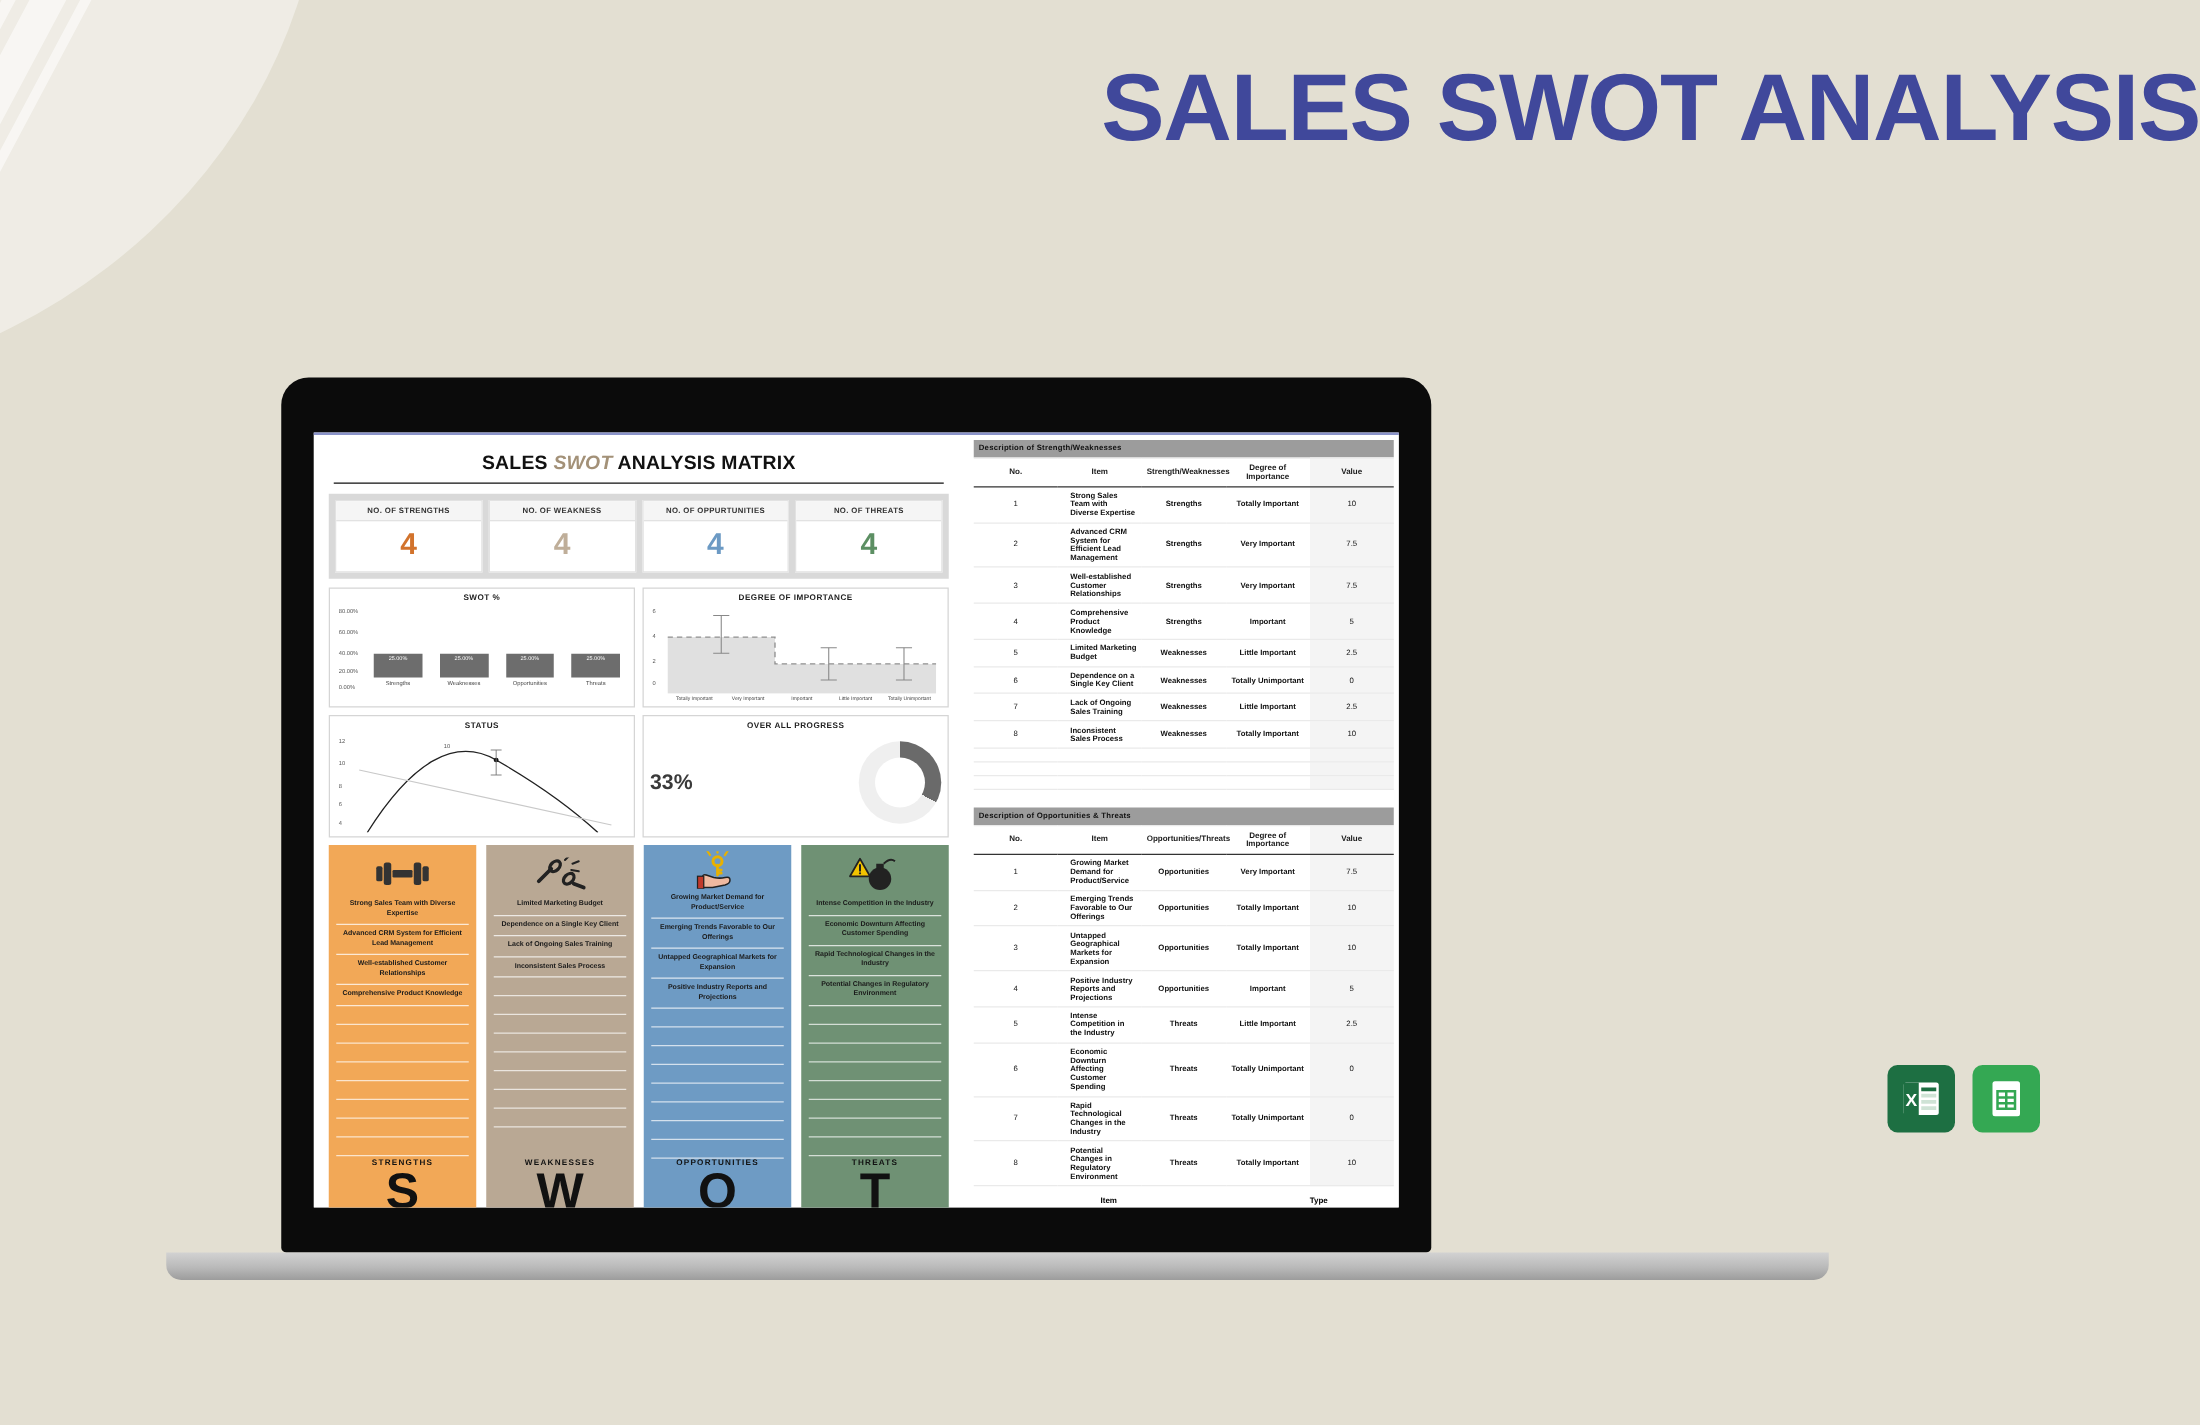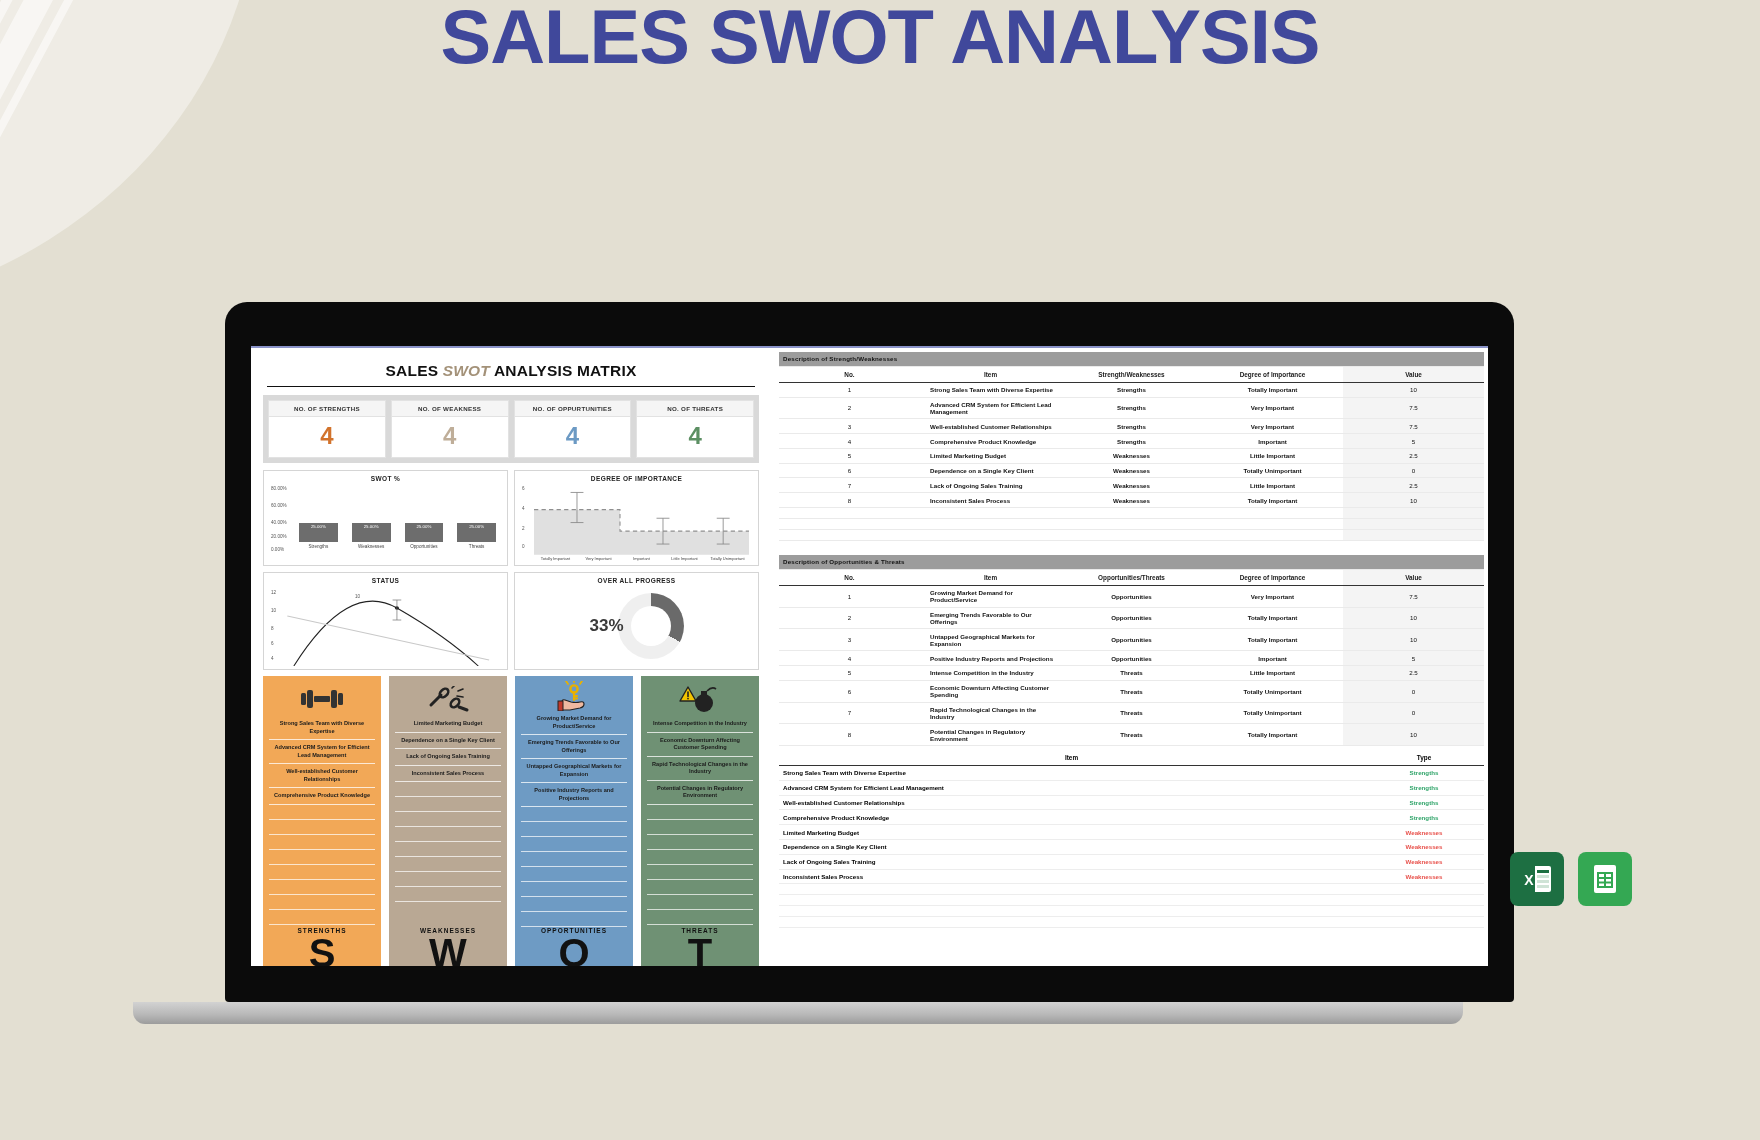--- a/index.html
+++ b/index.html
@@ -34,40 +34,40 @@
     border-radius: 50%;
     border-left-color: transparent;
     border-top-color: transparent;
   }
   .a1 { right: -330px; bottom: -250px; width: 720px; height: 720px; }
   .a2 { right: -300px; bottom: -230px; width: 600px; height: 600px; border-width: 10px; }
   .a3 { right: -270px; bottom: -210px; width: 480px; height: 480px; border-width: 18px; }
   .a4 { right: -250px; bottom: -190px; width: 350px; height: 350px; border-width: 8px; }
 
   
-  .header { position: relative; z-index: 2; text-align: center; }
+  .header { position: relative; z-index: 2; text-align: right; padding-top: 50px; }
   .title-line {
     font-weight: 800;
     font-size: 76px;
     line-height: 0.98;
     letter-spacing: -1px;
     color: #40489b;
     white-space: nowrap;
   }
   .title-line.l2 { margin-top: 8px; }
   .title-green { color: #1a7038; }
   .subtitle {
     margin-top: 36px;
     font-size: 28px;
     color: #1c1c1c;
     font-weight: 400;
   }
 
   
-  .laptop { position: absolute; left: 225px; top: 302px; width: 1289px; z-index: 3; }
+  .laptop { position: absolute; left: 225px; top: 302px; width: 920px; z-index: 3; }
   .laptop-screen {
     background: #0b0b0b;
     border-radius: 22px 22px 4px 4px;
     padding: 44px 26px 36px 26px;
     height: 700px;
   }
   .laptop-base {
     width: 1330px; height: 22px; margin-left: -92px;
     background: linear-gradient(180deg,#d2d2d2 0%, #b9b9b9 55%, #9c9c9c 100%);
     border-radius: 0 0 12px 12px;
@@ -135,21 +135,21 @@
 
   
   .doi-canvas { position:absolute; left:14px; right:4px; top:2px; bottom:14px; }
   .doi-cats { position:absolute; left:14px; right:4px; bottom:1px; display:flex; }
   .doi-cats span { flex:1; text-align:center; font-size:4px; color:#444; }
 
   
   .status-plot { position:relative; height:80px; }
 
   
-  .donut-wrap { display:flex; align-items:center; justify-content:center; height:80px; gap:4px; }
+  .donut-wrap { display:flex; align-items:center; justify-content:space-between; height:80px; gap:4px; }
   .donut {
     width:66px; height:66px; border-radius:50%;
     background: conic-gradient(#6a6a6a 0% 33%, #efefef 33% 100%);
     position:relative;
   }
   .donut::after {
     content:""; position:absolute; inset:13px; background:#fff; border-radius:50%;
   }
   .donut-pct { font-size:17px; font-weight:800; color:#3a3a3a; margin-right:-10px; z-index:2; position:relative;}
 

